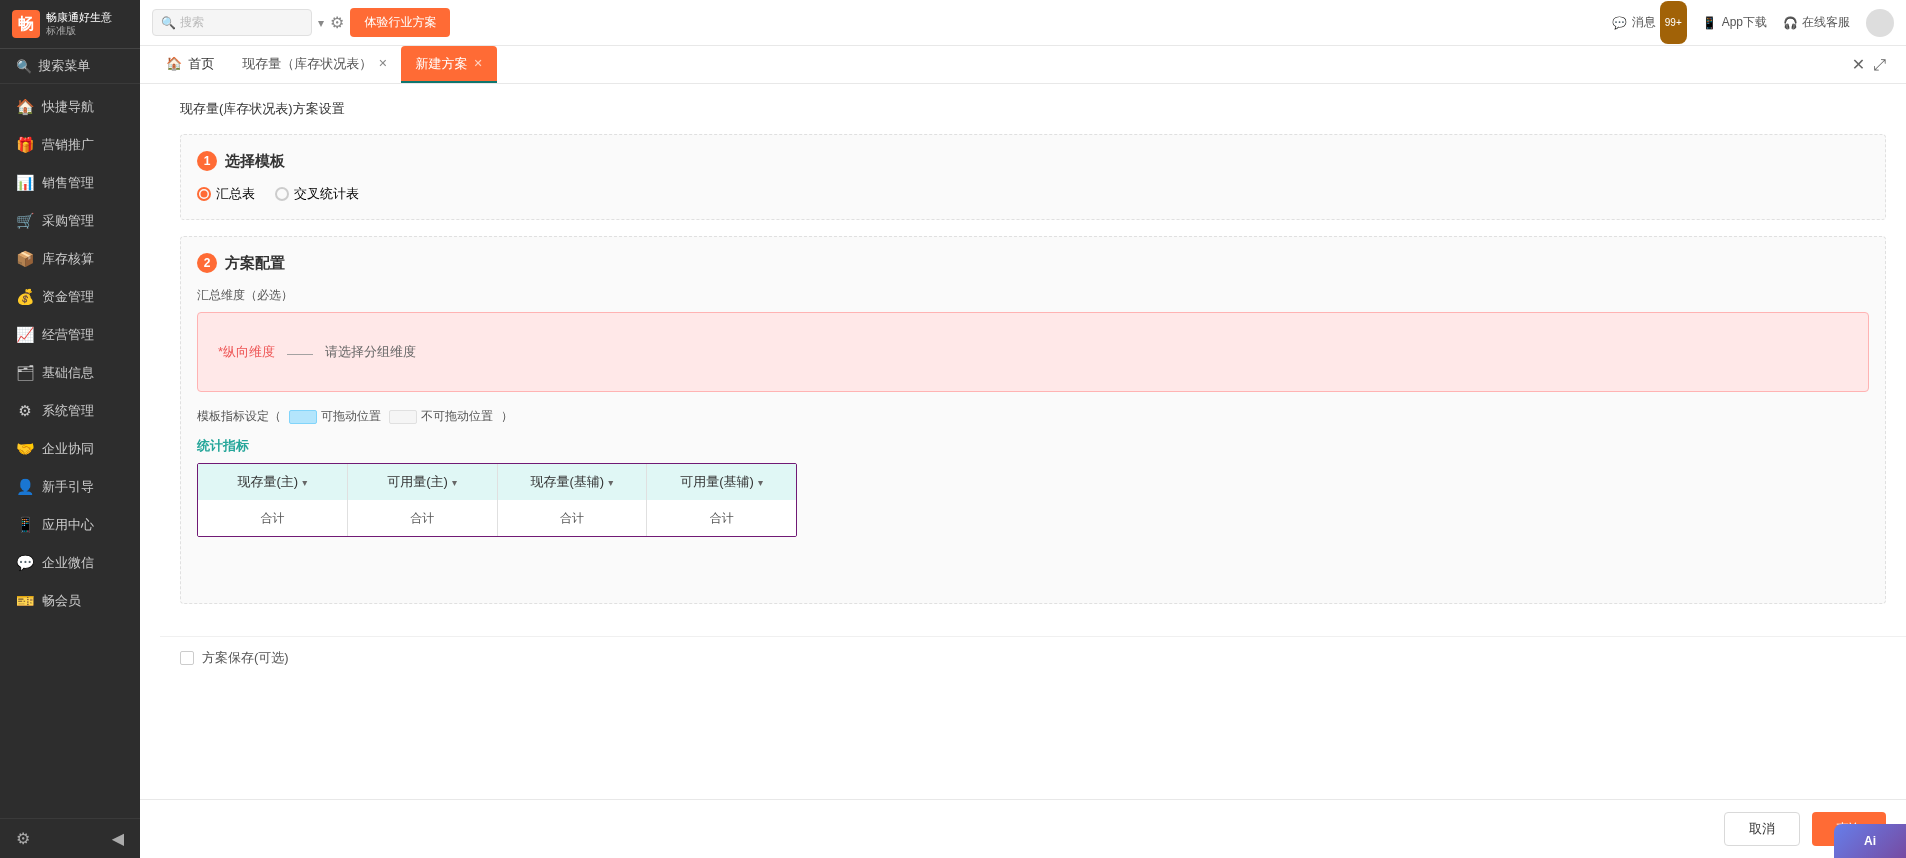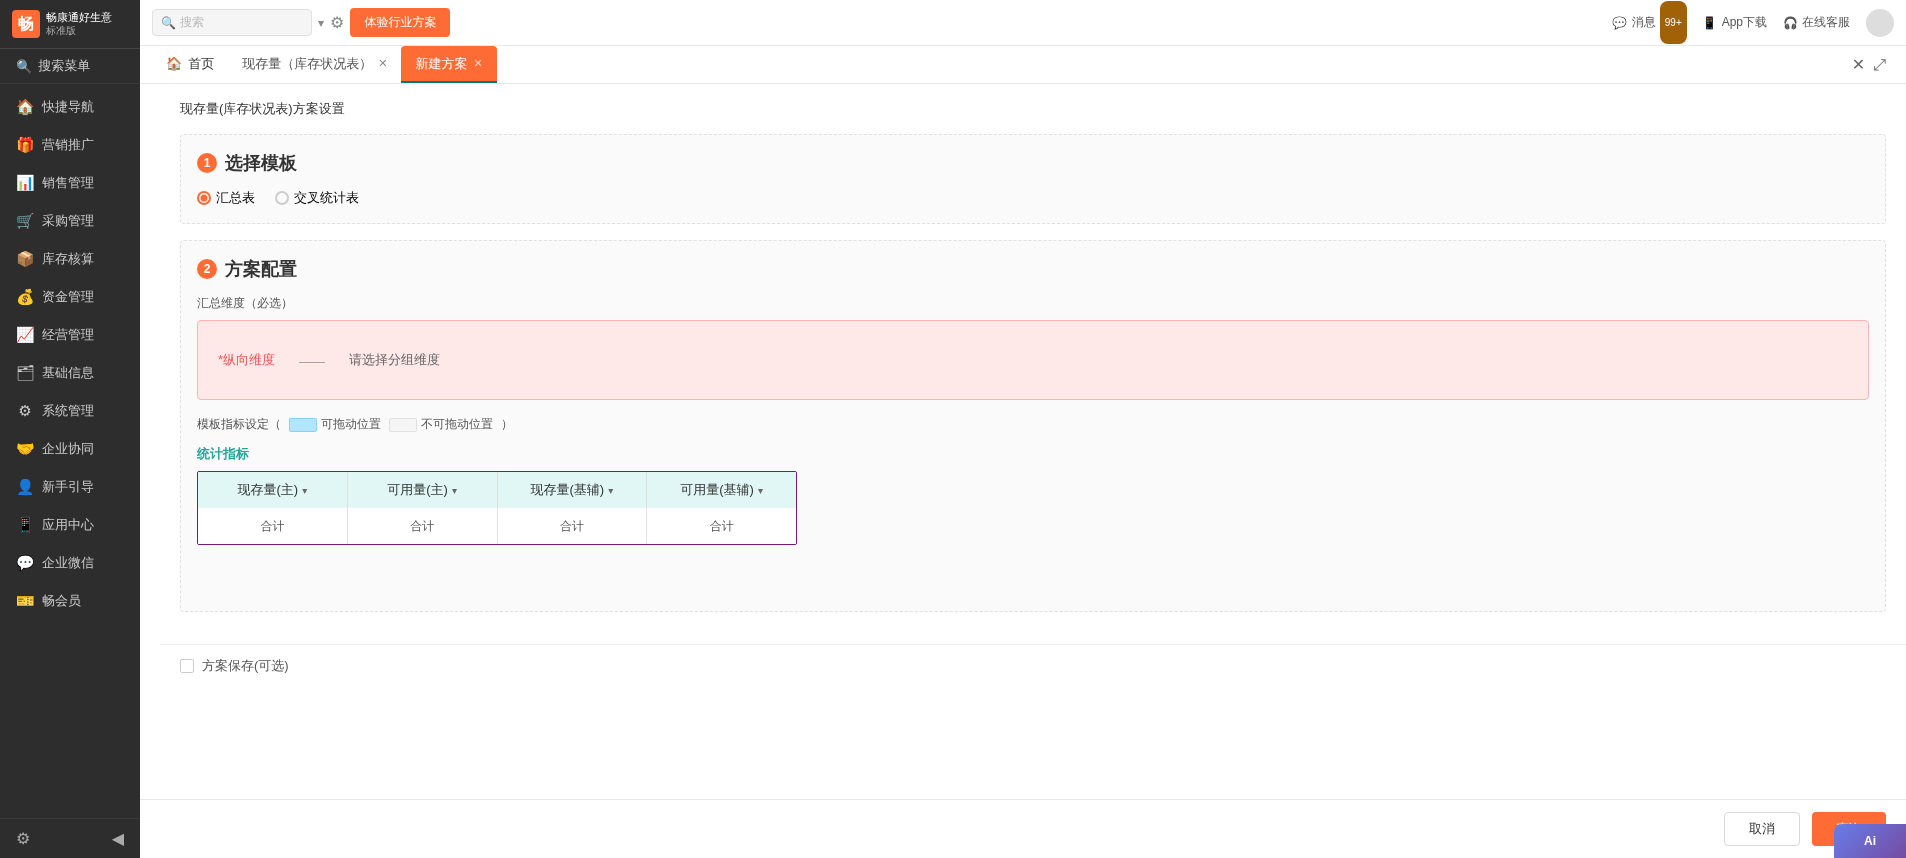--- a/index.html
+++ b/index.html
@@ -173,21 +173,21 @@
       margin-bottom: 14px;
     }
     .section-num {
       width: 20px; height: 20px;
       background: #ff6b35;
       color: #fff;
       border-radius: 50%;
       display: flex; align-items: center; justify-content: center;
       font-size: 12px; font-weight: bold;
     }
-    .section-title { font-size: 18px; font-weight: bold; color: #333; }
+    .section-title { font-size: 15px; font-weight: bold; color: #333; }
 
     
     .template-options { display: flex; align-items: center; gap: 20px; }
     .radio-option { display: flex; align-items: center; gap: 5px; cursor: pointer; font-size: 13px; }
     .radio-custom {
       width: 14px; height: 14px;
       border: 2px solid #ccc;
       border-radius: 50%;
       display: inline-block;
       position: relative;
@@ -218,21 +218,21 @@
       margin-bottom: 16px;
       min-height: 80px;
       display: flex;
       align-items: center;
     }
     .dimension-placeholder {
       color: #333;
       font-size: 13px;
       display: flex;
       align-items: flex-end;
-      gap: 24px;
+      gap: 12px;
     }
     .dimension-label { color: #e55; font-size: 13px; }
     .dimension-dash { color: #999; }
     .dimension-hint { color: #666; }
 
     
     .indicator-settings {
       margin-bottom: 12px;
       display: flex;
       align-items: center;

